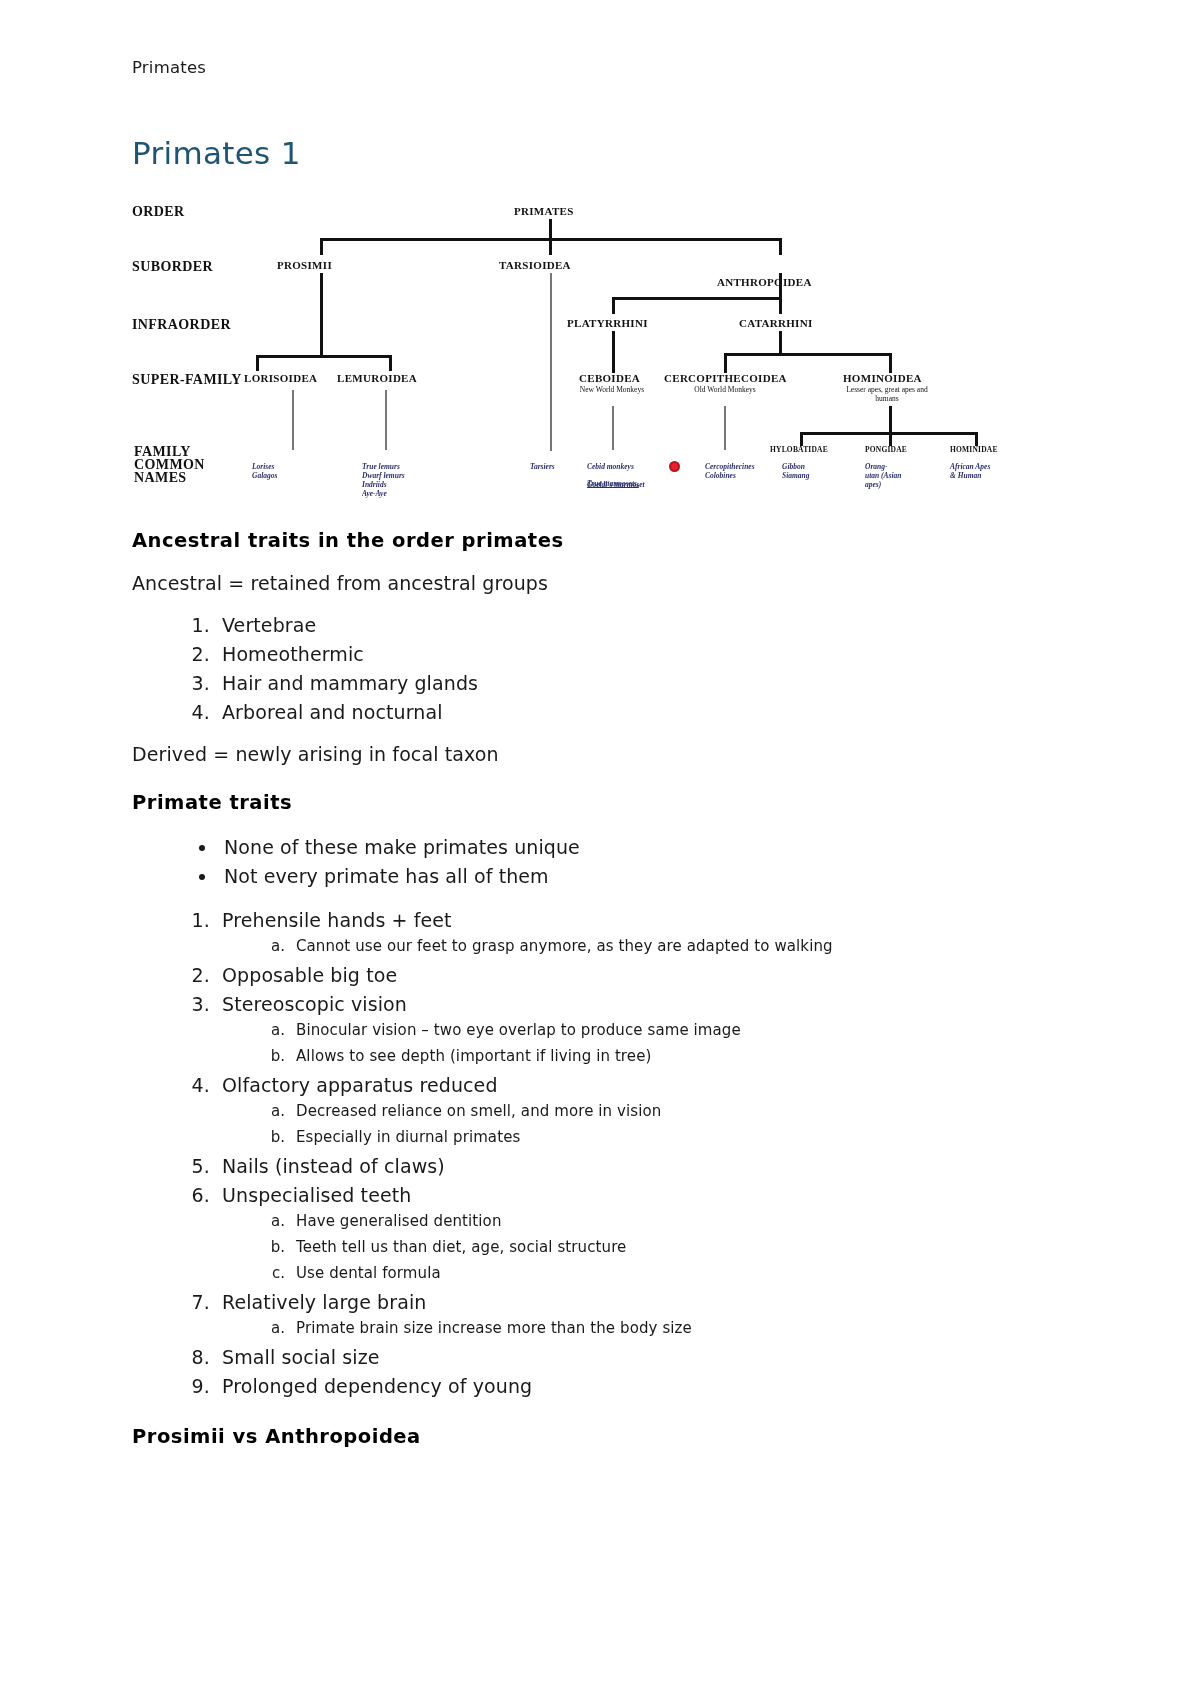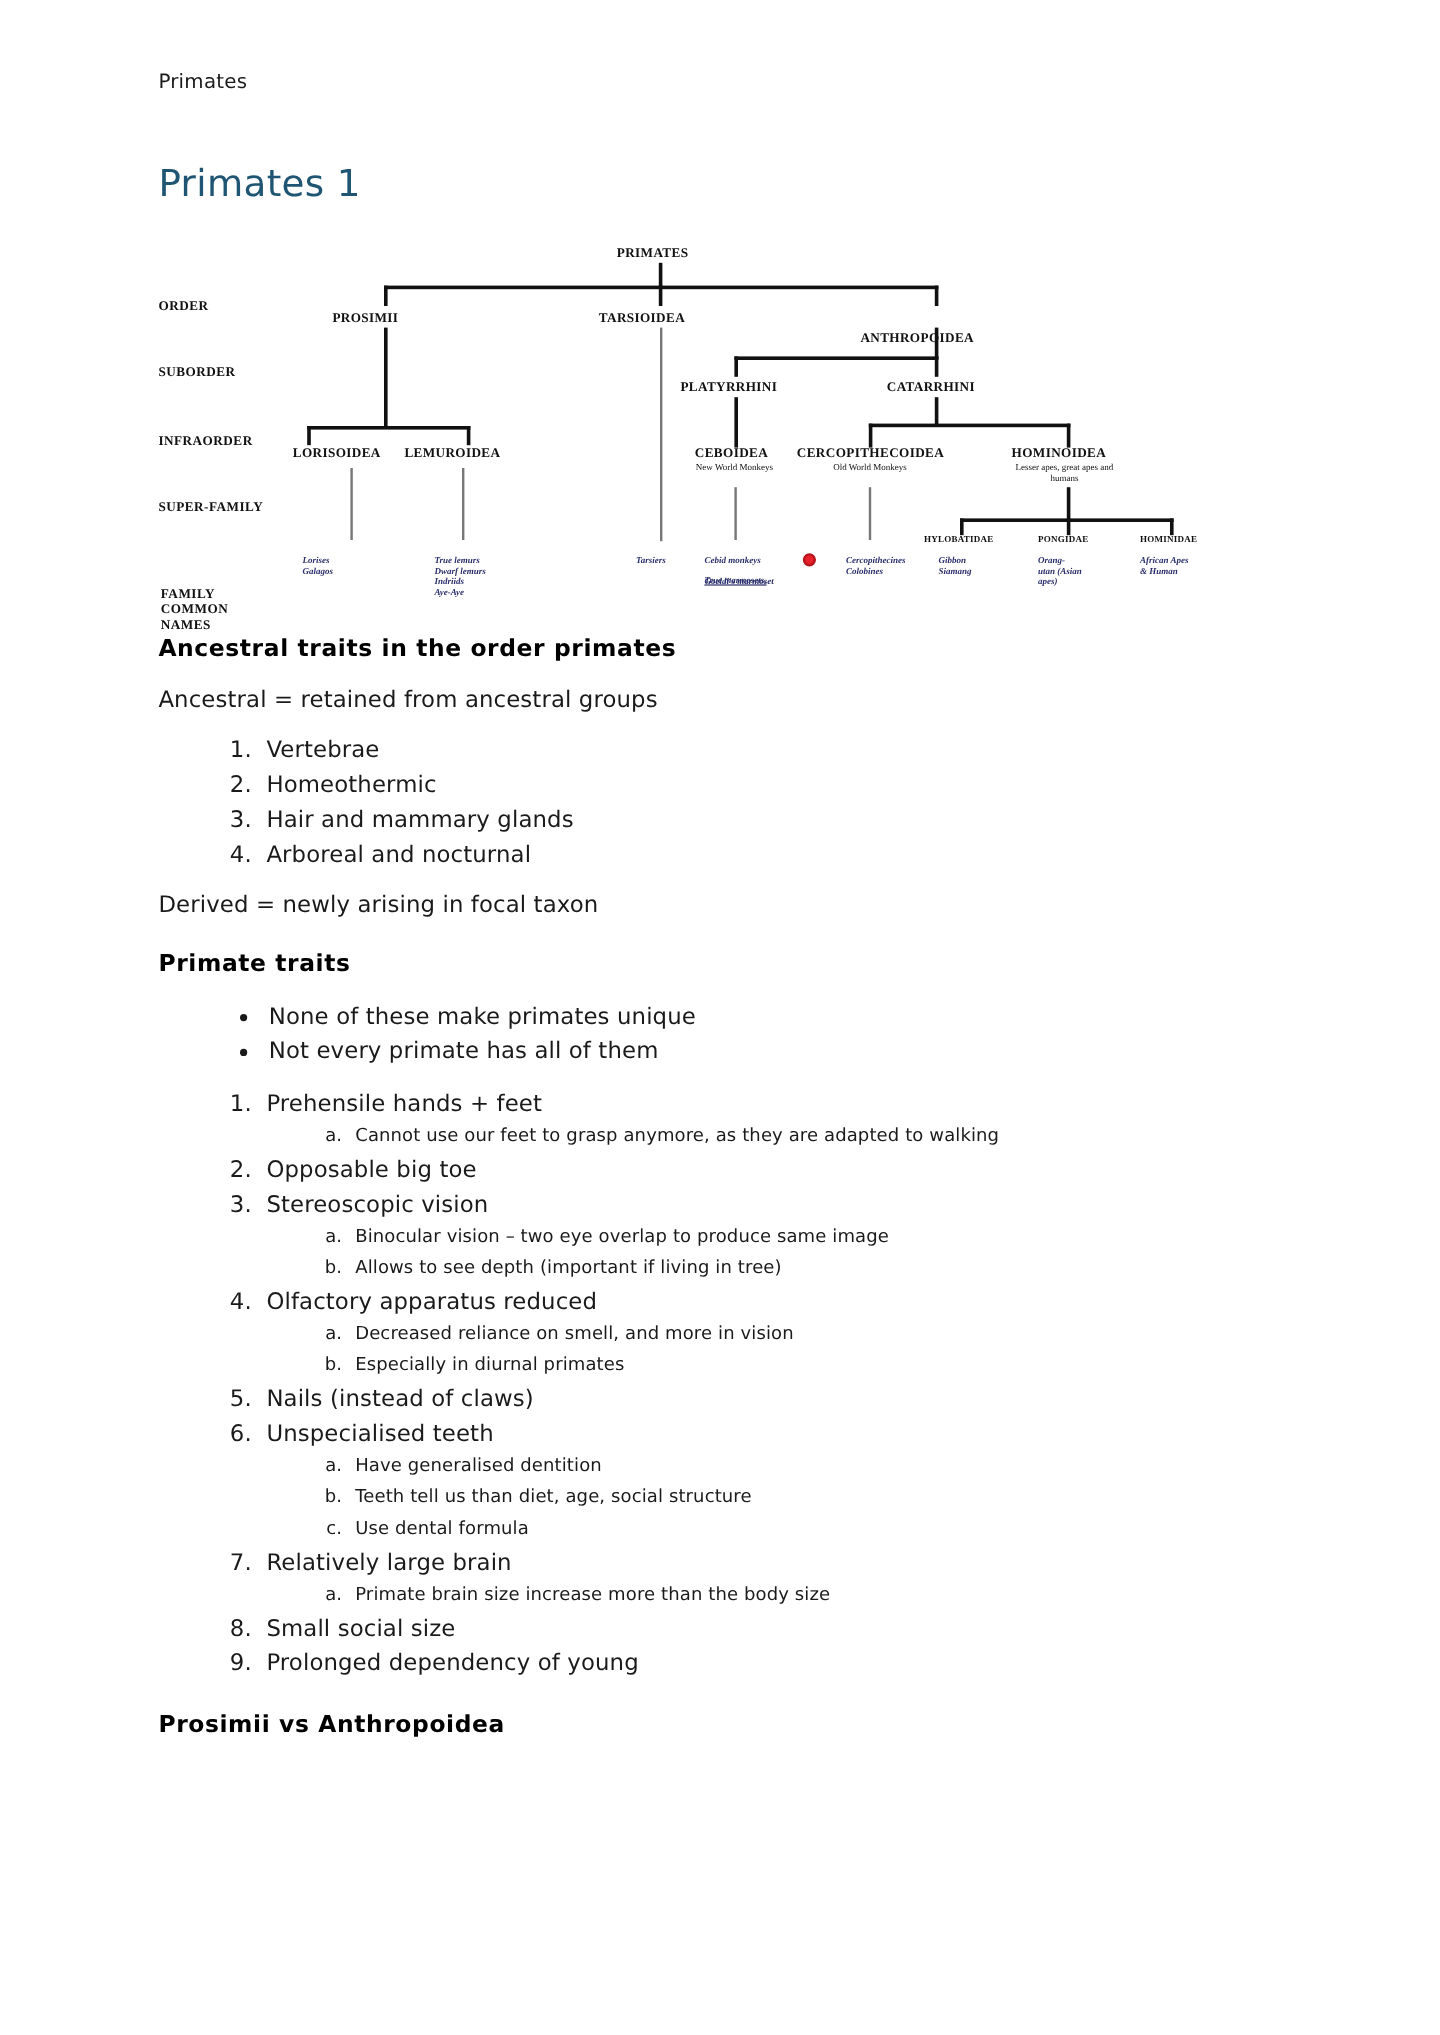--- a/index.html
+++ b/index.html
@@ -58,26 +58,25 @@
     font-weight: bold;
     font-size: 11px;
     letter-spacing: 0.3px;
     color: #111;
     white-space: nowrap;
   }
   .rank-label {
     position: absolute;
     font-family: "Liberation Serif", serif;
     font-weight: bold;
-    font-size: 11px;
+    font-size: 14px;
     letter-spacing: 0.4px;
     color: #111;
     white-space: nowrap;
     line-height: 13px;
-    margin-top: 44px;
   }
   .fig-sub {
     position: absolute;
     font-family: "Liberation Serif", serif;
     font-size: 7.5px;
     color: #111;
     white-space: nowrap;
     text-align: center;
     line-height: 9px;
   }

